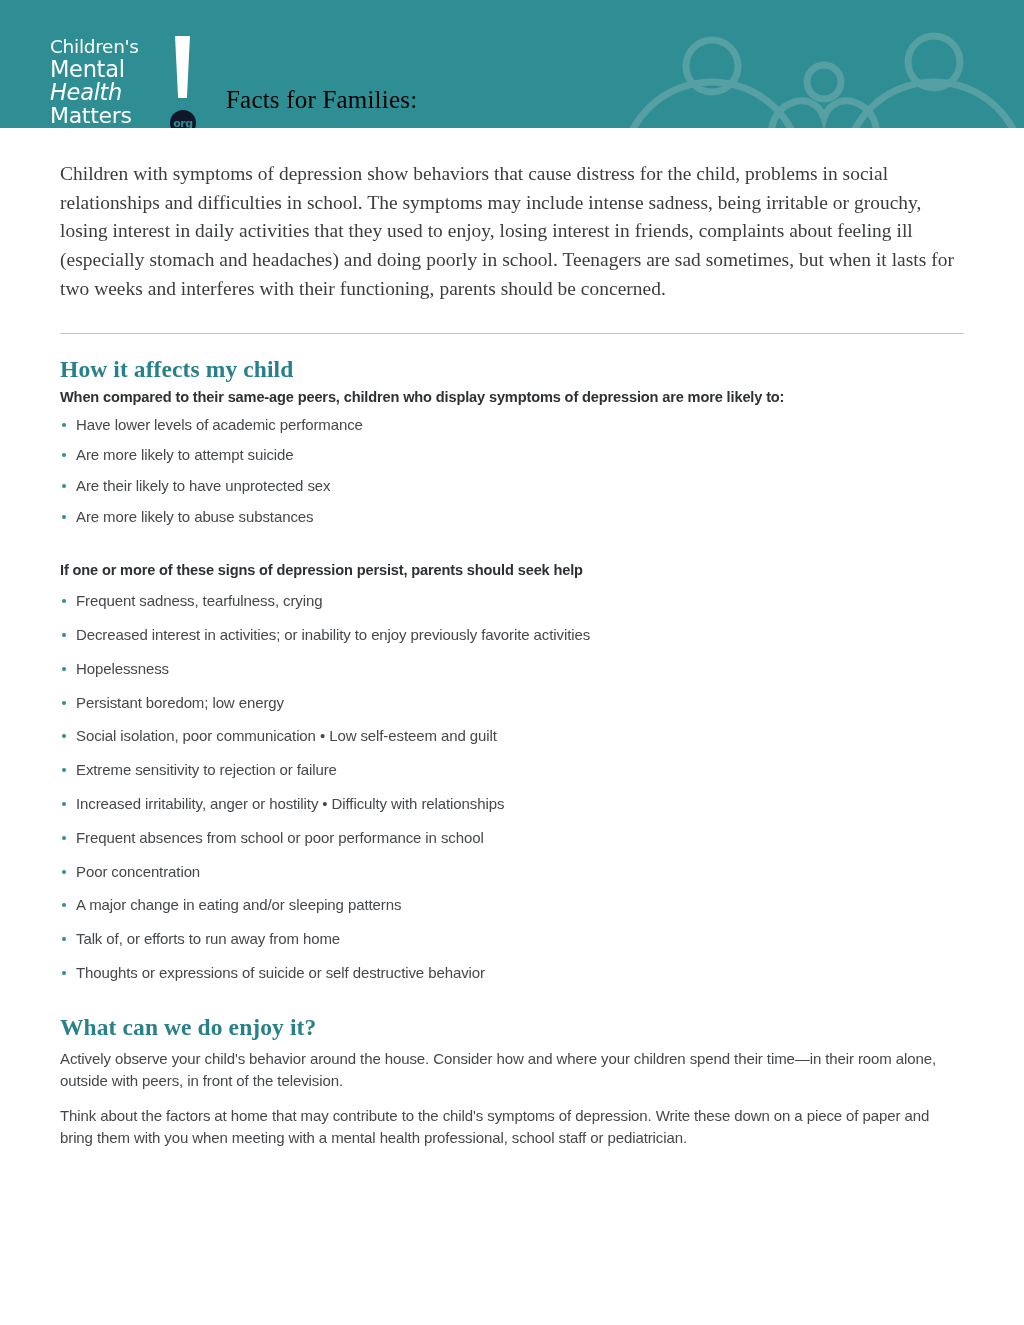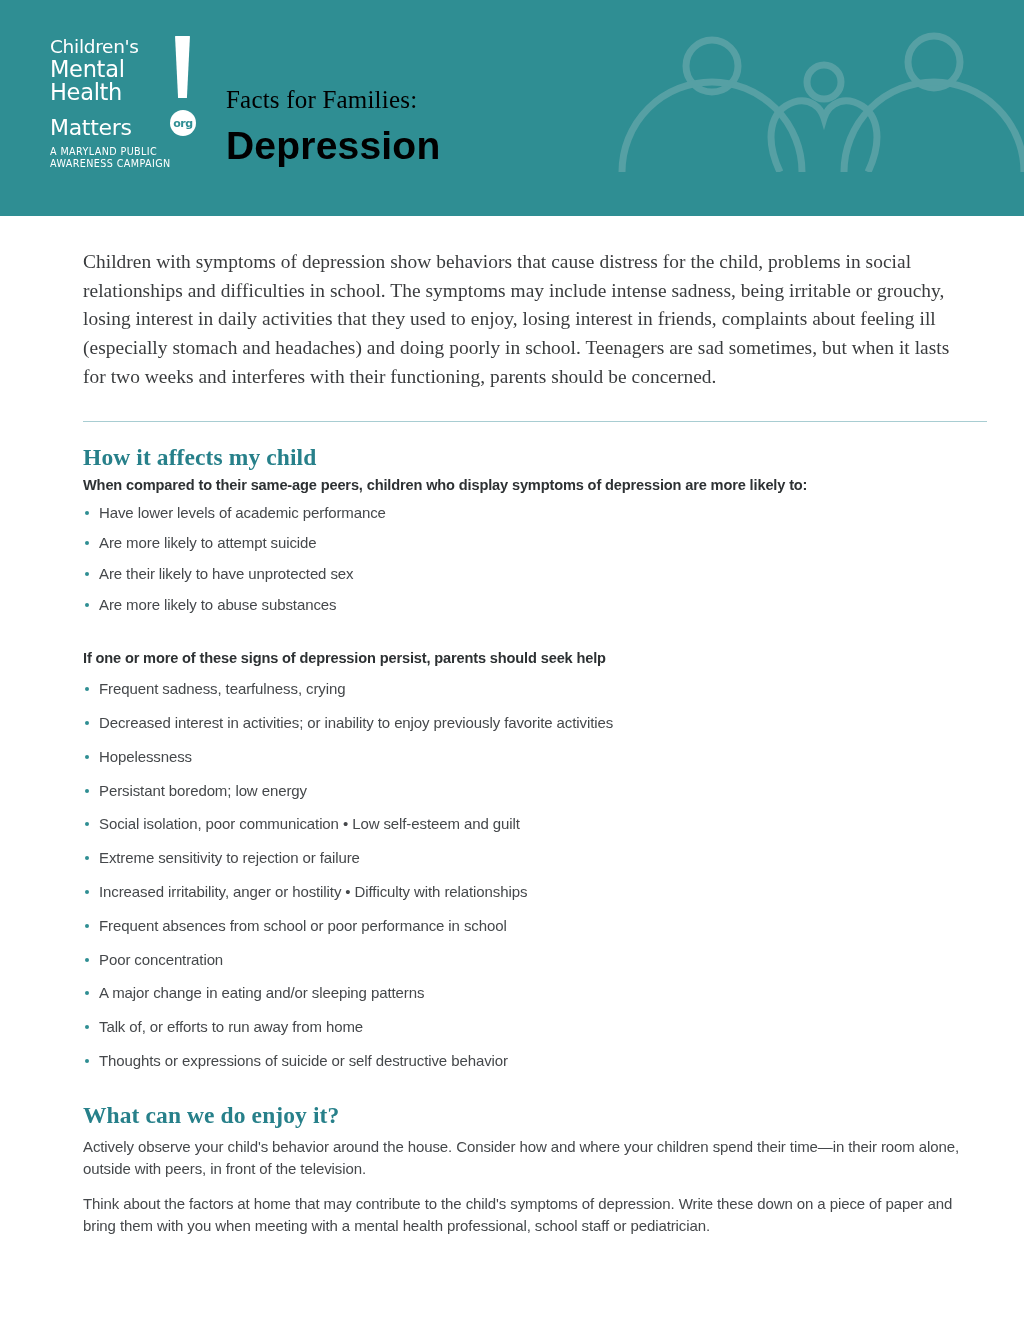--- a/index.html
+++ b/index.html
@@ -13,21 +13,21 @@
     font-family: "Liberation Sans", sans-serif;
     color: #3b3f42;
     position: relative;
     overflow: hidden;
   }
 
   
   .header {
     position: relative;
     width: 1024px;
-    height: 216px;
+    height: 128px;
     background: #2f8e93;
     overflow: hidden;
   }
   .header-watermark {
     position: absolute;
     right: 0;
     top: 0;
     width: 420px;
     height: 172px;
     pointer-events: none;
@@ -52,21 +52,21 @@
     position: relative;
   }
   .logo-line {
     font-family: "DejaVu Sans", sans-serif;
     font-weight: 400;
     letter-spacing: -0.3px;
     display: block;
   }
   .logo-l1 { font-size: 18.5px; margin-bottom: 1px; }
   .logo-l2 { font-size: 22.5px; margin-bottom: 1px; }
-  .logo-l3 { font-size: 22.5px; margin-bottom: 13px; }
+  .logo-l3 { font-size: 22.5px; margin-bottom: 1px; font-style: italic; }
   .logo-l4 { font-size: 22px; }
   .logo-bang {
     position: absolute;
     right: -9px;
     top: -2px;
     width: 17px;
   }
   .logo-bang-bar {
     width: 17px;
     height: 62px;
@@ -74,21 +74,21 @@
     border-radius: 2px 2px 1px 1px;
     clip-path: polygon(6% 0%, 94% 0%, 76% 100%, 24% 100%);
   }
   .logo-org {
     position: absolute;
     right: -14px;
     top: 72px;
     width: 26px;
     height: 26px;
     border-radius: 50%;
-    background: #ffffff;
+    background: #0f172a;
     color: #2f8e93;
     font-family: "DejaVu Sans", sans-serif;
     font-size: 11px;
     font-weight: 700;
     display: flex;
     align-items: center;
     justify-content: center;
     letter-spacing: -0.5px;
   }
   .logo-tag {
@@ -119,21 +119,20 @@
     font-size: 39px;
     font-weight: 700;
     letter-spacing: 0.2px;
     line-height: 1.22;
     margin-top: 8px;
   }
 
   
   .content {
     padding: 0 60px 0 60px;
-    margin-left: 23px;
   }
   .intro {
     font-family: "Liberation Serif", serif;
     font-size: 19.4px;
     line-height: 1.48;
     color: #3a3c3e;
     margin-top: 32px;
     letter-spacing: 0.05px;
     max-width: 906px;
   }

